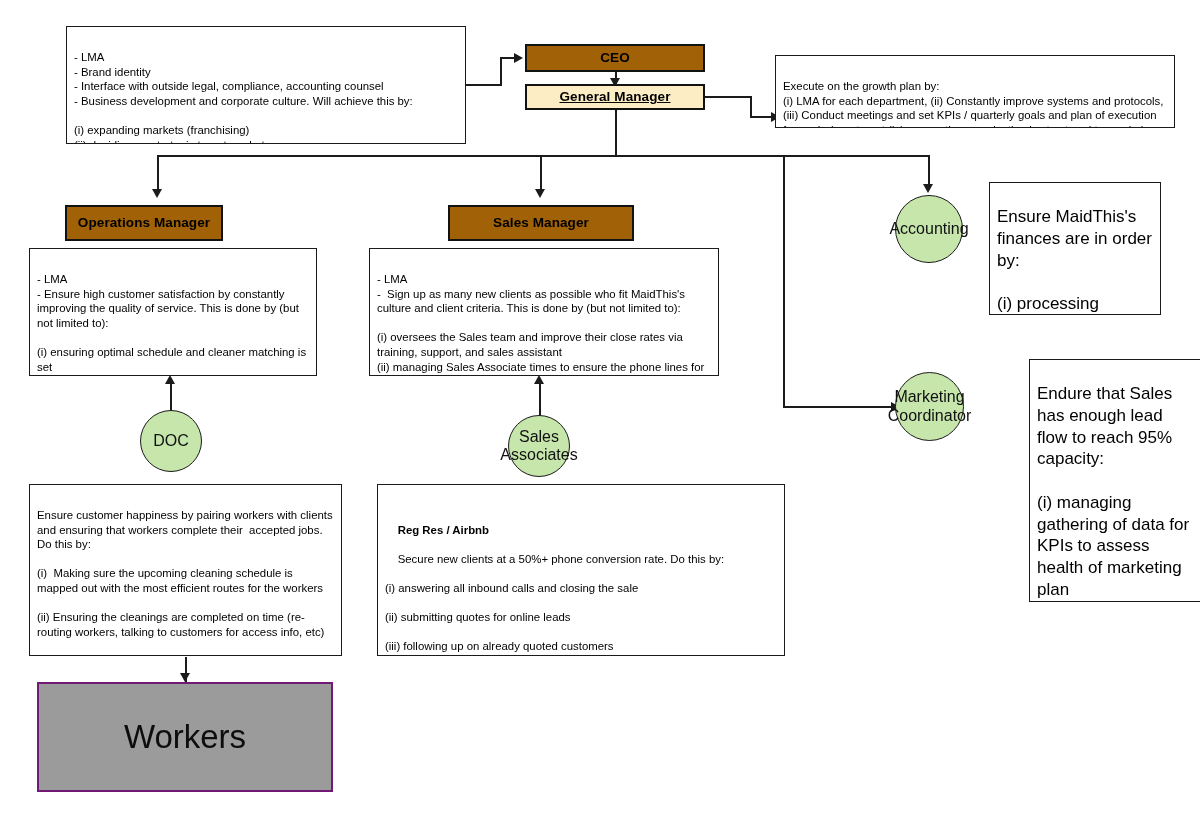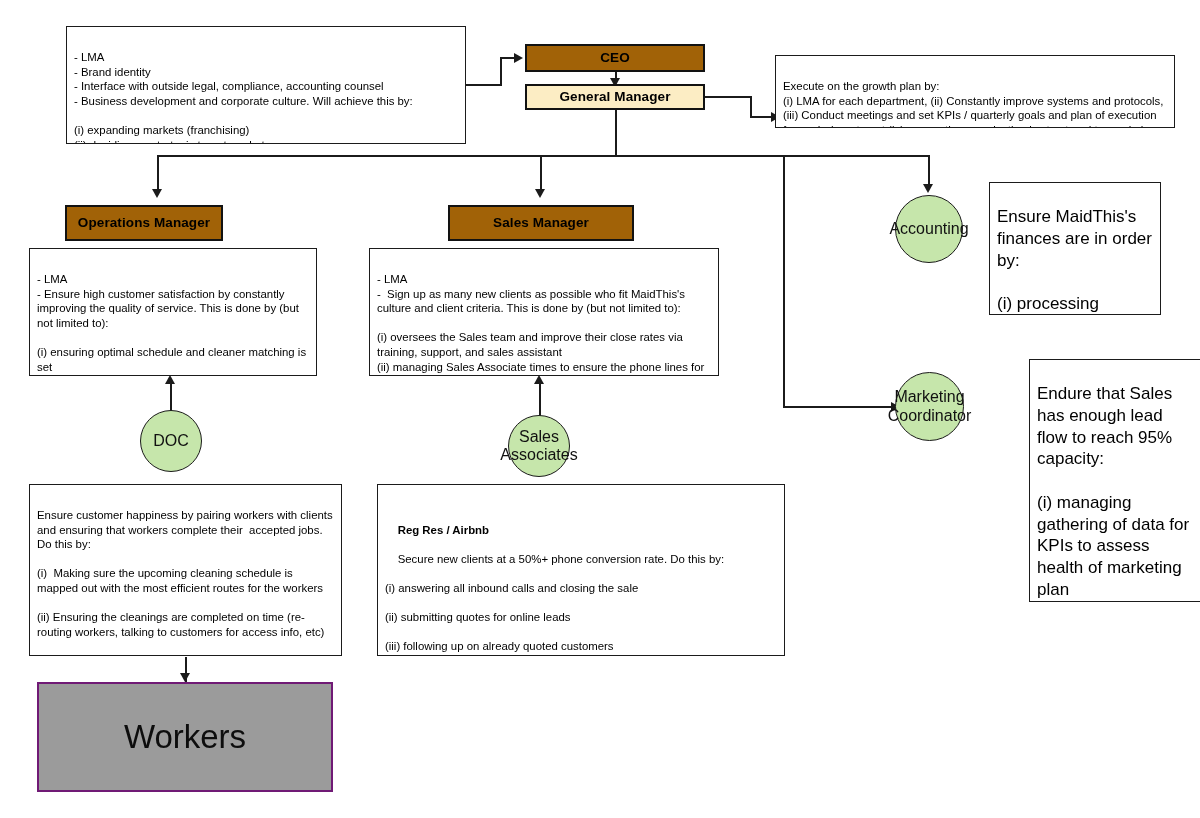--- a/index.html
+++ b/index.html
@@ -137,21 +137,21 @@
 - Interface with outside legal, compliance, accounting counsel
 - Business development and corporate culture. Will achieve this by:
 
 (i) expanding markets (franchising)
 (ii) deciding on strategic target markets
 (iii) strategizing marketing initiatives
 (iv) develop new strategies to enhance team culture</div>
 
   <div class="node titlebox blue" style="left:525px;top:44px;width:180px;height:28px;">CEO</div>
 
-  <div class="node titlebox cream" style="left:525px;top:84px;width:180px;height:26px;">General Manager</div>
+  <div class="node titlebox cream" style="left:525px;top:84px;width:180px;height:26px;text-decoration:underline;">General Manager</div>
 
   <div class="node textbox" style="left:775px;top:55px;width:400px;height:73px;">Execute on the growth plan by:
 (i) LMA for each department, (ii) Constantly improve systems and protocols, (iii) Conduct meetings and set KPIs / quarterly goals and plan of execution for each department (iv) ensure the organization is structured to maximize customer service and profitability.</div>
 
   <div class="node titlebox blue" style="left:65px;top:205px;width:158px;height:36px;">Operations Manager</div>
 
   <div class="node textbox" style="left:29px;top:248px;width:288px;height:128px;">- LMA
 - Ensure high customer satisfaction by constantly improving the quality of service. This is done by (but not limited to):
 
 (i) ensuring optimal schedule and cleaner matching is set

